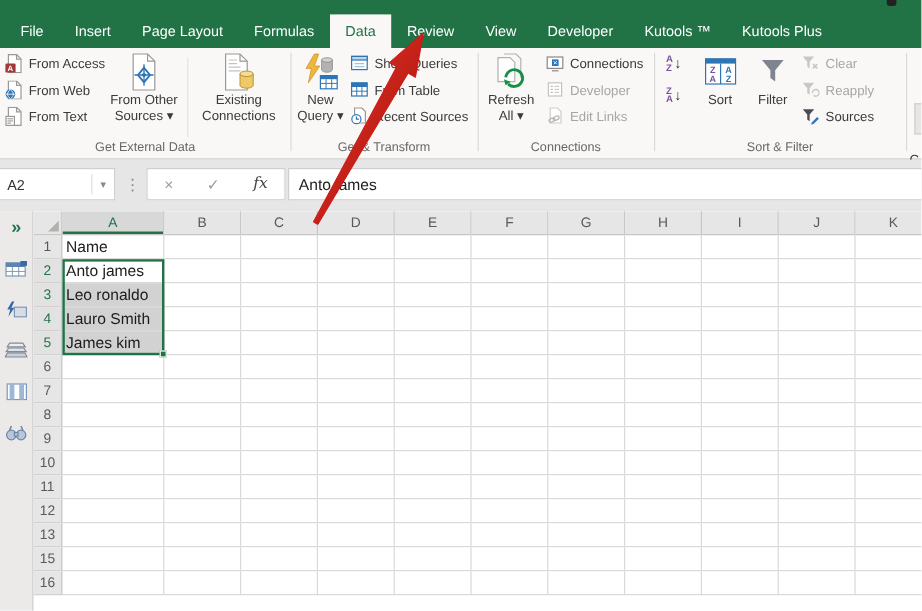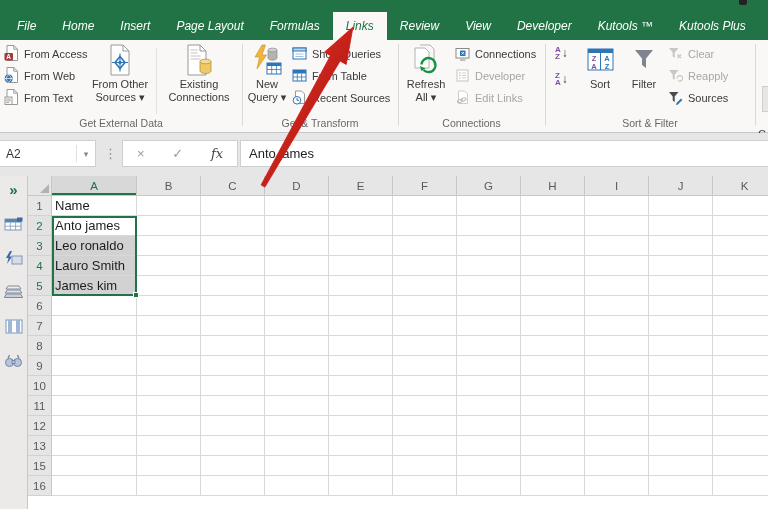--- a/index.html
+++ b/index.html
@@ -3,21 +3,21 @@
 <meta charset="utf-8">
 <style>
   * { box-sizing: border-box; margin: 0; padding: 0; }
   html,body { width:768px; height:509px; overflow:hidden; }
   body { font-family:"Liberation Sans", sans-serif; background:#fff; position:relative; }
   .stage { position:absolute; inset:0; width:768px; height:509px; overflow:hidden; }
 
   
   .tabbar { position:absolute; left:0; top:0; width:768px; height:40px; background:#217346; }
   .tabs { position:absolute; left:4px; bottom:0; display:flex; align-items:flex-end; }
-  .tab { height:28px; line-height:28px; padding:0 13px; color:#fff; font-size:12px; cursor:default; white-space:nowrap;font-style:italic; }
+  .tab { height:28px; line-height:28px; padding:0 13px; color:#fff; font-size:12px; cursor:default; white-space:nowrap; }
   .tab.active { background:#f9f8f7; color:#217346; }
   .crop-artifact { position:absolute; left:739px; top:0; width:8px; height:5px; background:#222; border-radius:0 0 2px 2px; }
 
   
   .ribbon { position:absolute; left:0; top:40px; width:768px; height:93px; background:#f9f8f7; border-bottom:1px solid #c9c7c5; }
   .rgroup { position:absolute; top:0; height:92px; }
   .rgroup .glabel { position:absolute; left:0; right:0; bottom:3px; text-align:center; font-size:10.5px; color:#696765; white-space:nowrap; }
   .gsep { position:absolute; top:4px; height:82px; width:1px; background:#dcdad8; }
   .smallcol { position:absolute; display:flex; flex-direction:column; }
   .sbtn { display:flex; align-items:center; gap:5px; height:22px; font-size:11px; color:#3b3a39; white-space:nowrap; cursor:default; padding:0 2px; }
@@ -68,25 +68,24 @@
   svg text { font-family:"Liberation Sans", sans-serif; }
 </style>
 </head>
 <body>
 
 <div class="stage">
 
   <div class="tabbar">
     <div class="tabs">
       <div class="tab">File</div>
-      <div class="tab">Home</div>
       <div class="tab">Insert</div>
       <div class="tab">Page Layout</div>
       <div class="tab">Formulas</div>
-      <div class="tab active">Links</div>
+      <div class="tab active">Data</div>
       <div class="tab">Review</div>
       <div class="tab">View</div>
       <div class="tab">Developer</div>
       <div class="tab">Kutools ™</div>
       <div class="tab">Kutools Plus</div>
     </div>
     <div class="crop-artifact"></div>
   </div>
 
   <div class="ribbon">

